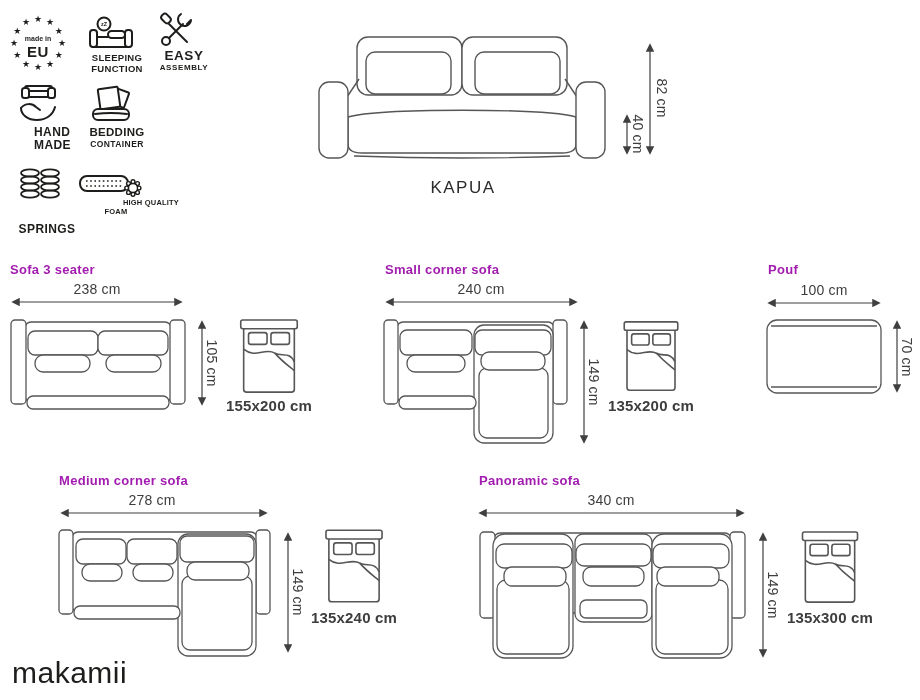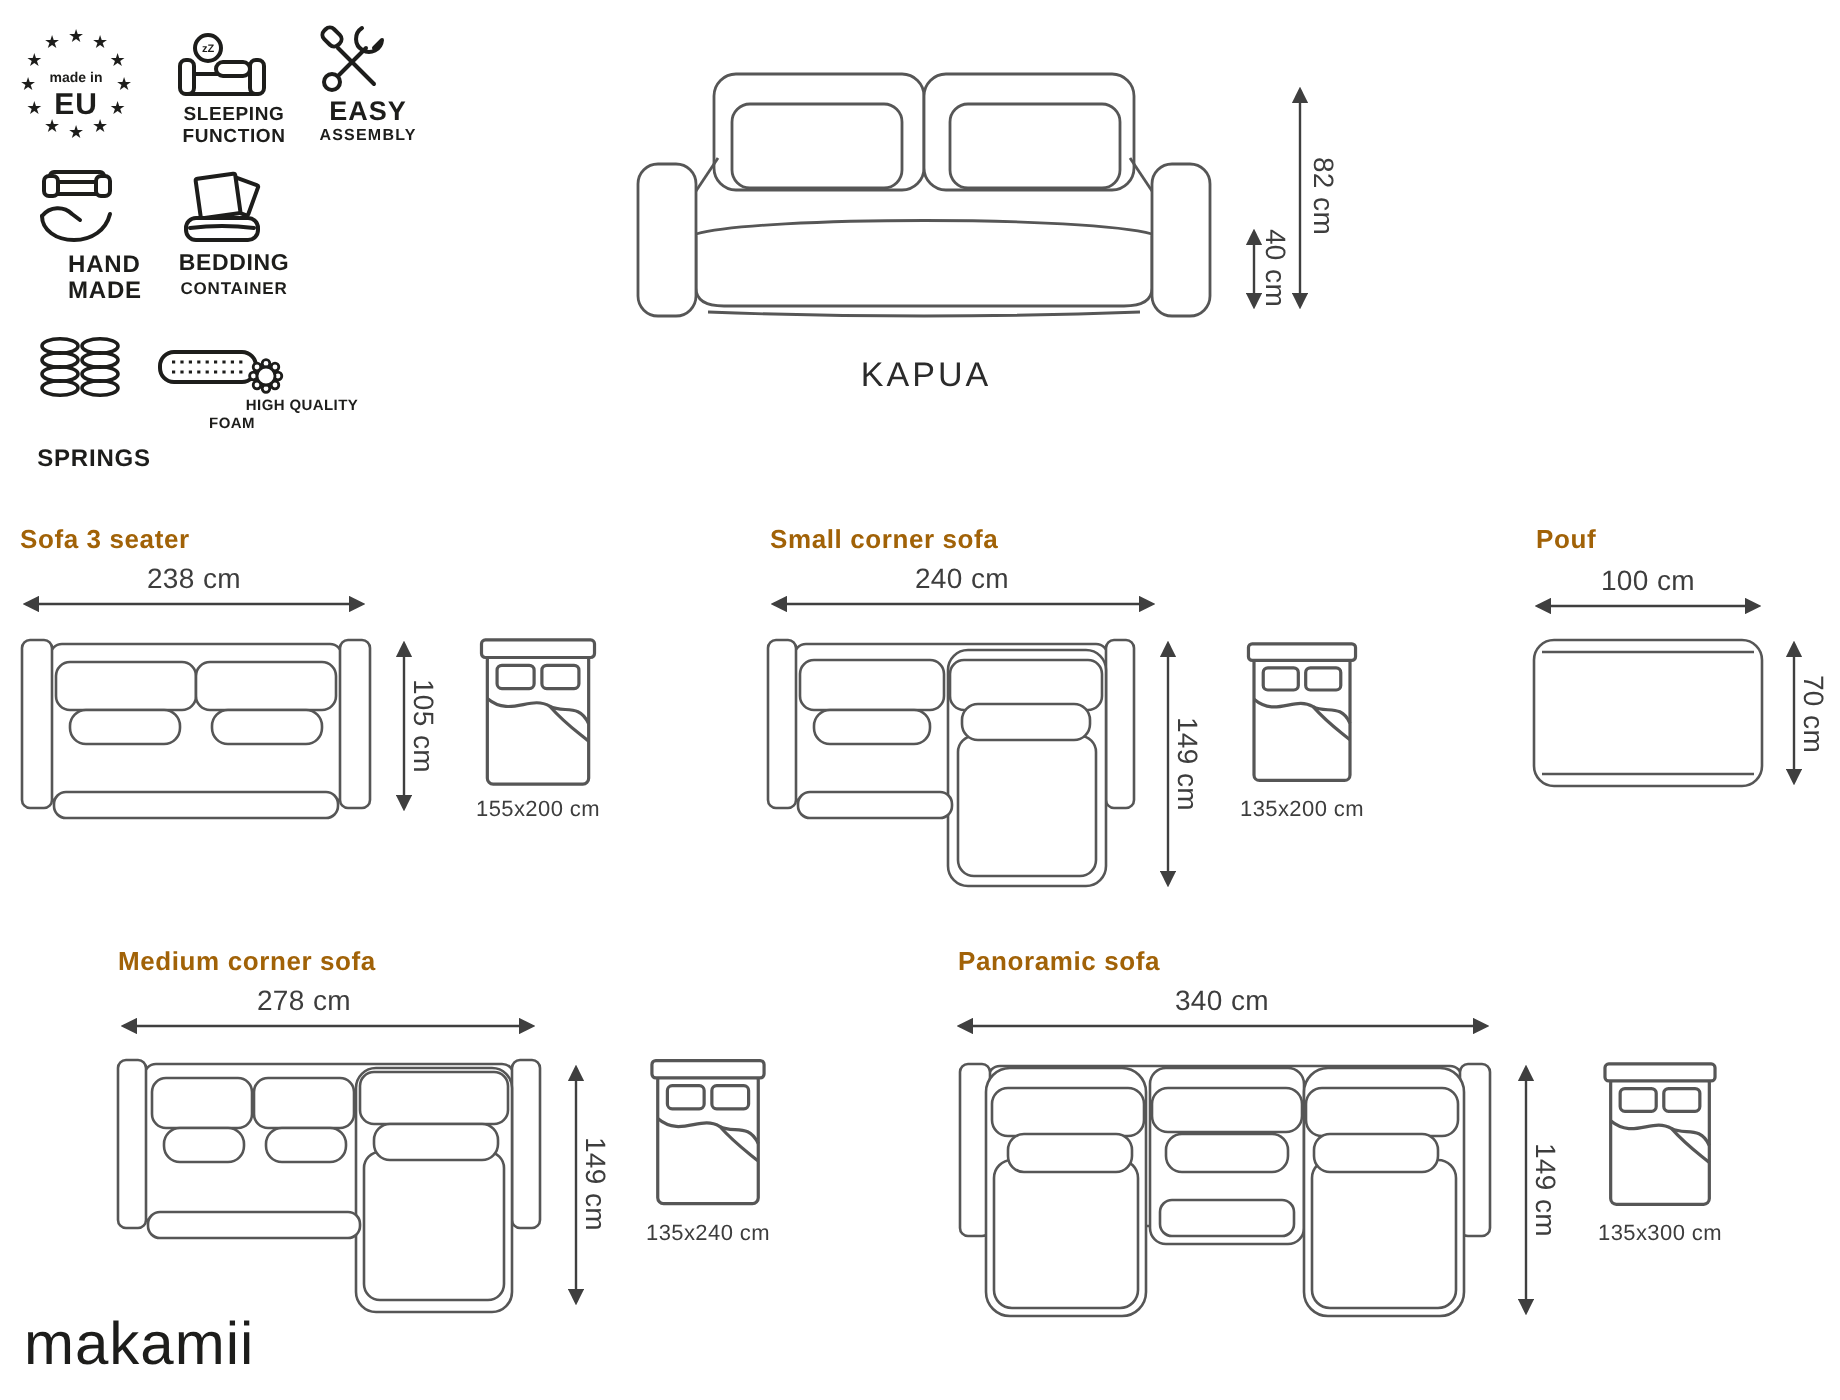--- a/index.html
+++ b/index.html
@@ -7,22 +7,22 @@
           font-family:"Liberation Sans",sans-serif;color:#1d1d1b;}
   svg{display:block;}
   .lineart{position:absolute;left:0;top:0;}
   .lineart *{vector-effect:non-scaling-stroke;}
 
   
   .hlabel{position:absolute;transform:translate(-50%,-50%);white-space:nowrap;
           font-size:14px;font-weight:500;color:#3d3d3d;letter-spacing:.2px;}
   .vlabel{position:absolute;transform:translate(-50%,-50%) rotate(90deg);white-space:nowrap;
           font-size:14px;font-weight:500;color:#3d3d3d;letter-spacing:.2px;}
-  .bedlabel{font-size:11px;}
-  .vtitle{position:absolute;font-size:13px;font-weight:600;color:#a16207;letter-spacing:.3px;white-space:nowrap;}
+  .bedlabel{font-size:15px;font-weight:bold;}
+  .vtitle{position:absolute;font-size:13px;font-weight:600;color:#a21caf;letter-spacing:.3px;white-space:nowrap;}
   .product-name{position:absolute;left:363px;top:178px;width:200px;text-align:center;
           font-size:17px;font-weight:400;letter-spacing:1.5px;color:#2b2b2b;}
   .logo{position:absolute;left:12px;top:656px;font-size:30px;font-weight:400;
           letter-spacing:.5px;color:#1d1d1b;}
 
   
   .feature{position:absolute;}
   .flabel{position:absolute;white-space:nowrap;font-weight:700;color:#1d1d1b;line-height:1;padding-left:12px;}
   .fc{transform:translateX(-50%);} 
   .lab-sleep{font-size:9.5px;letter-spacing:.3px;}

